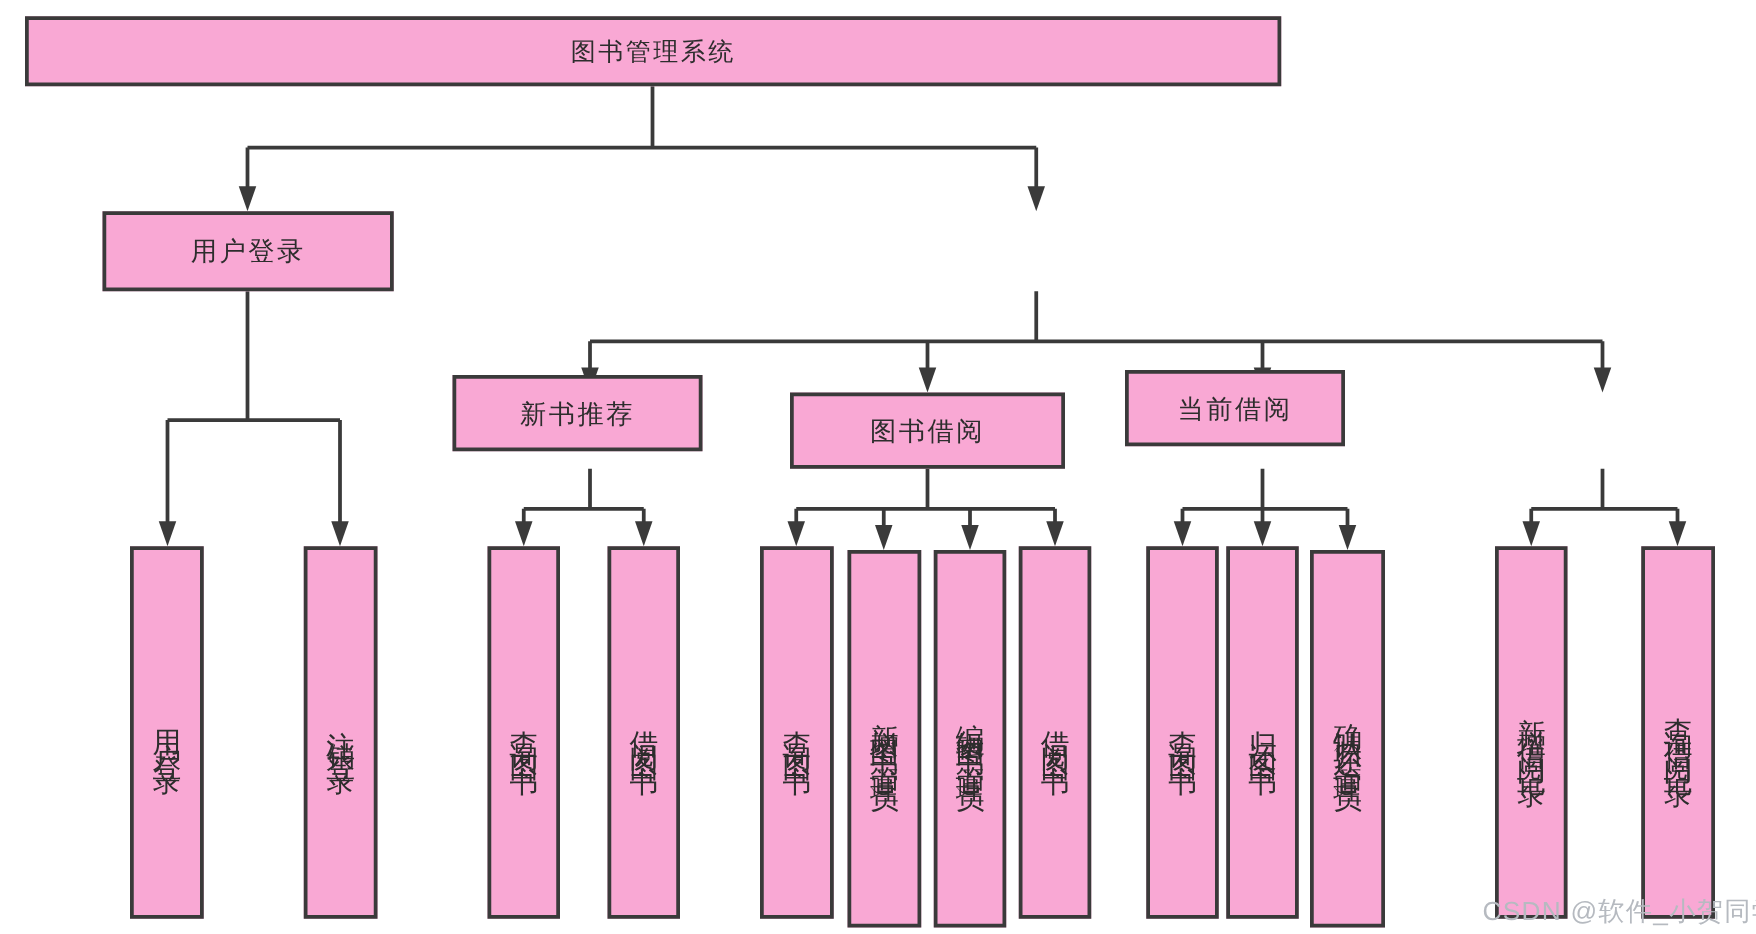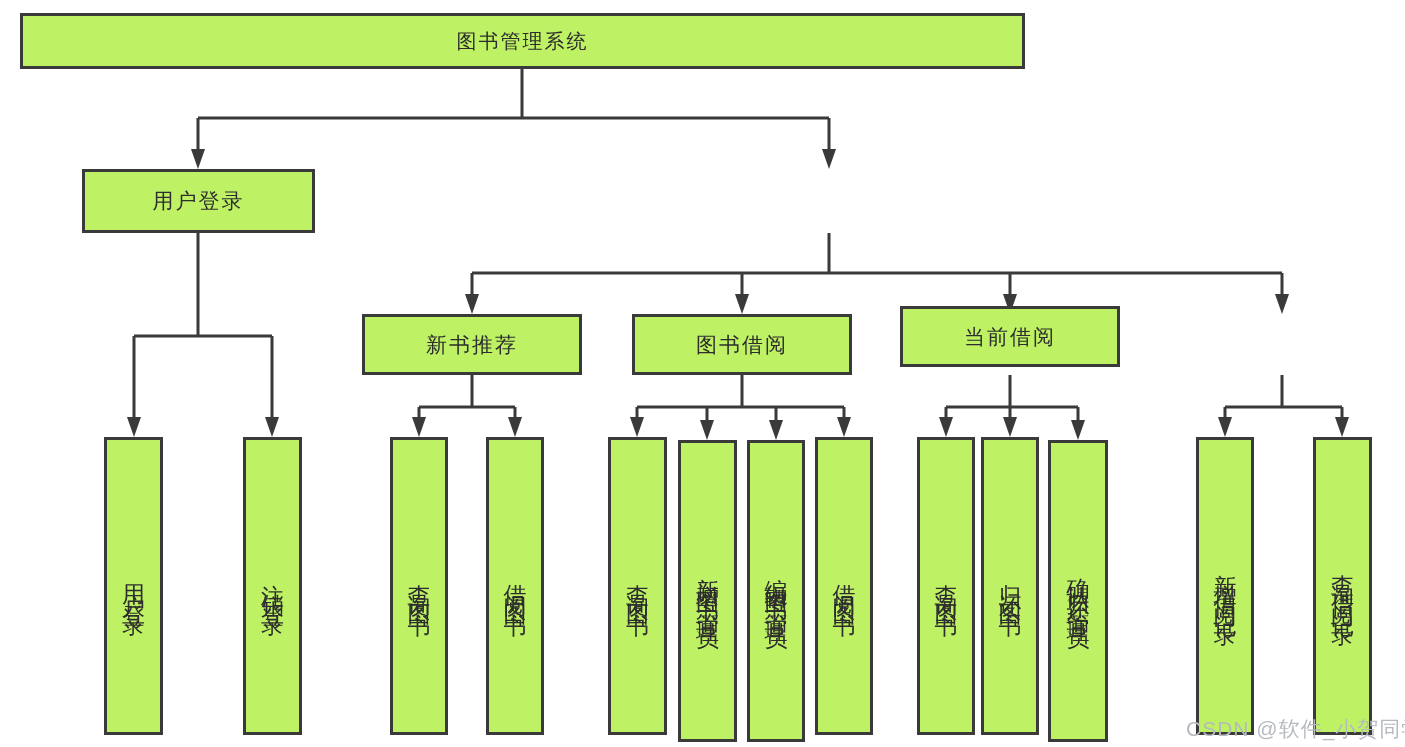--- a/index.html
+++ b/index.html
@@ -3,21 +3,21 @@
 <meta charset="utf-8">
 <style>
   html,body { margin:0; padding:0; background:#ffffff; }
   .canvas {
     position:relative; width:1405px; height:747px; background:#ffffff;
     font-family:"Liberation Sans", sans-serif; overflow:hidden;
   }
   .wires { position:absolute; left:0; top:0; }
   .box {
     position:absolute; box-sizing:border-box;
-    border:3px solid #3a3a3a; background:#bef264;
+    border:3px solid #3a3a3a; background:#f9a8d4;
     display:flex; align-items:center; justify-content:center;
     color:#2d2d2d; z-index:2;
   }
   .h   { font-size:21px; letter-spacing:2px; }
   .root{ font-size:20px; }
   .v   {
     writing-mode:vertical-rl; text-orientation:mixed;
     font-size:23px; letter-spacing:10px; line-height:1;
   }
   .v.long { letter-spacing:7px; }
@@ -62,23 +62,23 @@
       <polygon points="1071,420 1085,420 1078,440"></polygon>
       <polygon points="1218,417 1232,417 1225,437"></polygon>
       <polygon points="1335,417 1349,417 1342,437"></polygon>
     </g>
   </svg>
 
   <div class="box h root" style="left:20px; top:13px; width:1005px; height:56px">图书管理系统</div>
 
   <div class="box h" style="left:82px; top:169px; width:233px; height:64px">用户登录</div>
 
-  <div class="box h" style="left:362px; top:314px; width:220px; height:61px">新书推荐</div>
+  <div class="box h" style="left:362px; top:300px; width:200px; height:61px">新书推荐</div>
   <div class="box h" style="left:632px; top:314px; width:220px; height:61px">图书借阅</div>
-  <div class="box h" style="left:900px; top:306px; width:220px; height:61px">当前借阅</div>
+  <div class="box h" style="left:900px; top:296px; width:176px; height:61px">当前借阅</div>
 
   <div class="box v" style="left:104px; top:437px; width:59px; height:298px">用户登录</div>
   <div class="box v" style="left:243px; top:437px; width:59px; height:298px">注销登录</div>
 
   <div class="box v" style="left:390px; top:437px; width:58px; height:298px">查询图书</div>
   <div class="box v" style="left:486px; top:437px; width:58px; height:298px">借阅图书</div>
 
   <div class="box v" style="left:608px; top:437px; width:59px; height:298px">查询图书</div>
   <div class="box v long" style="left:678px; top:440px; width:59px; height:302px">新增图书（管理员）</div>
   <div class="box v long" style="left:747px; top:440px; width:58px; height:302px">编辑图书（管理员）</div>

